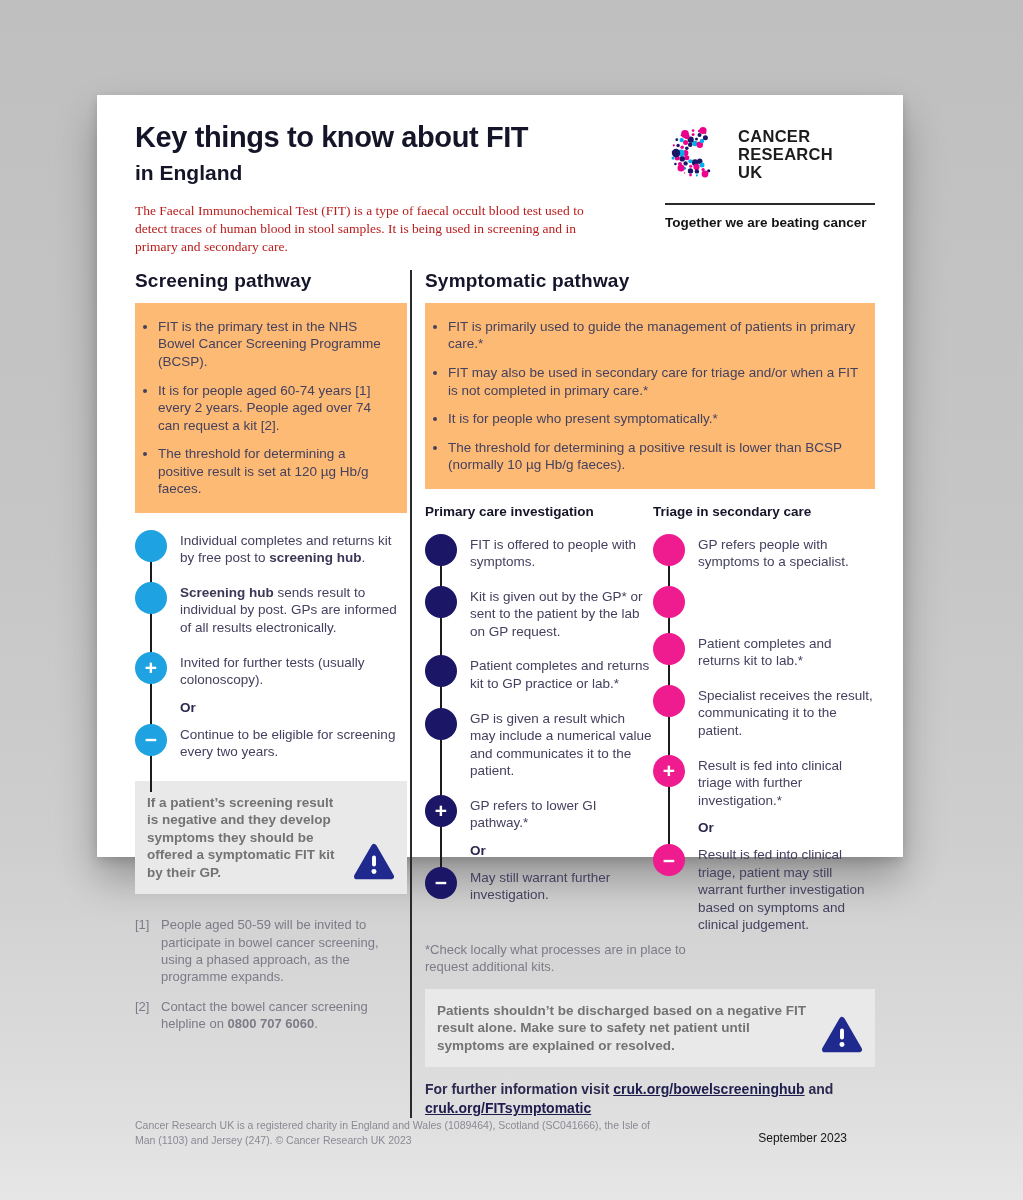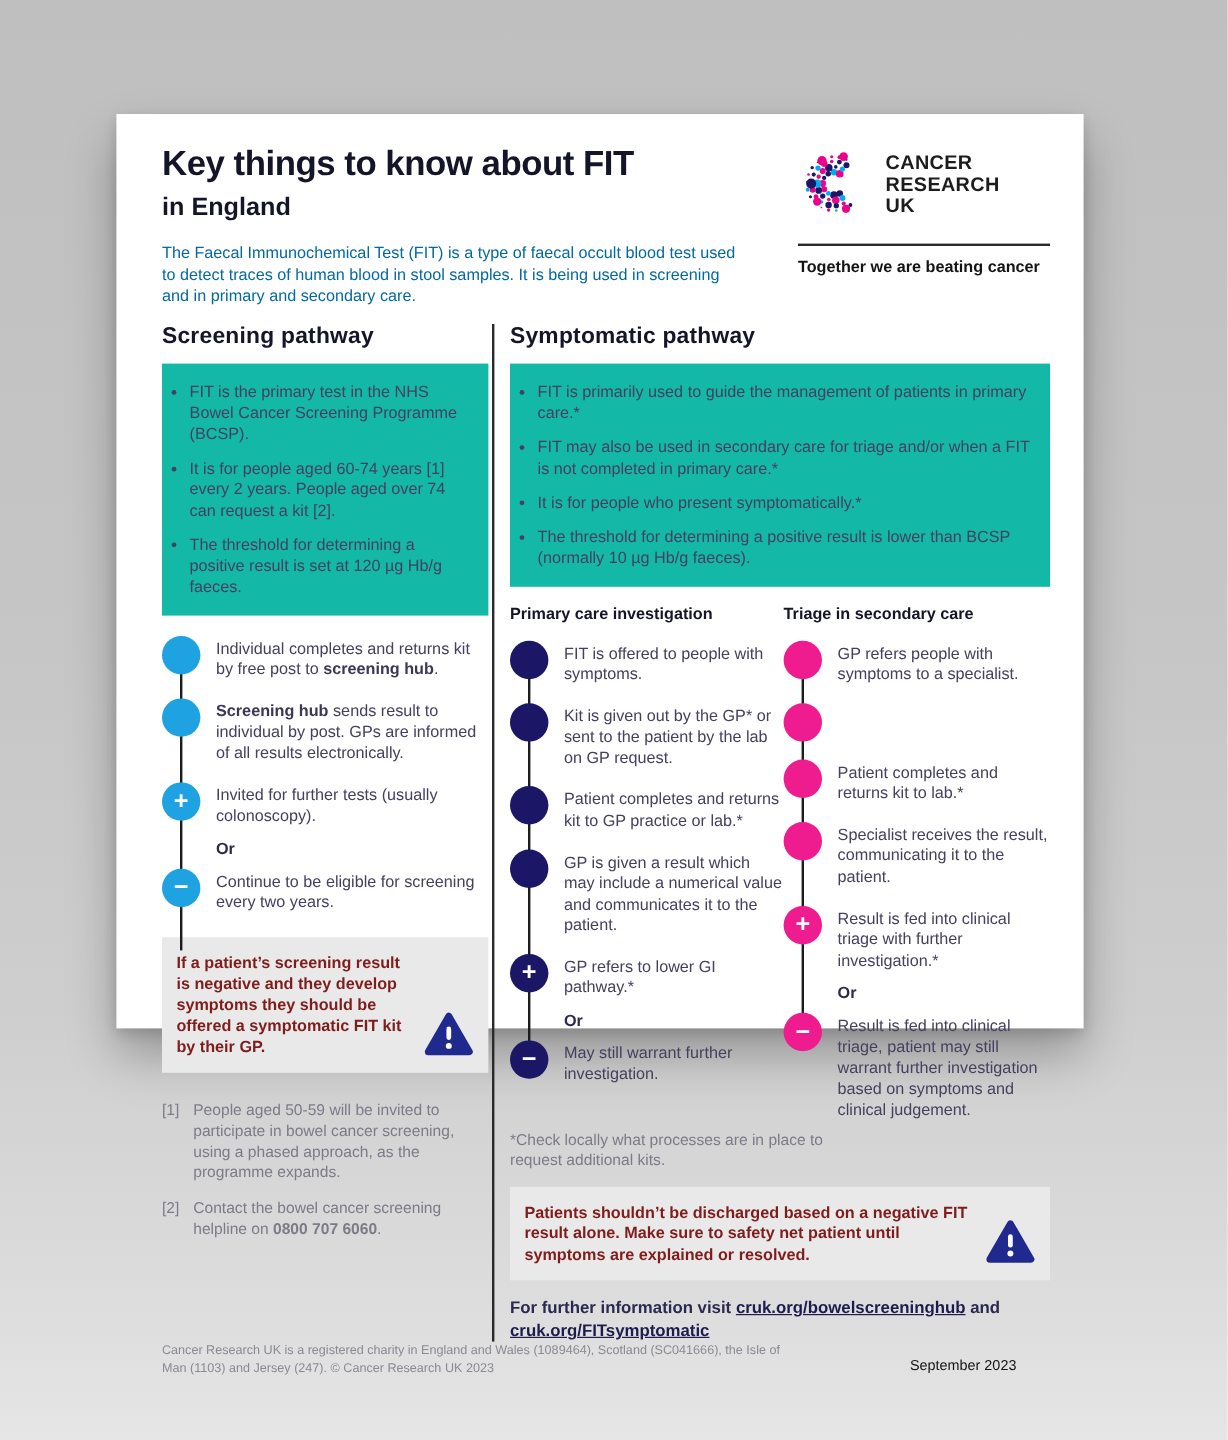--- a/index.html
+++ b/index.html
@@ -14,53 +14,53 @@
     background:#ffffff;box-sizing:border-box;
     padding:26px 28px 2px 38px;
     box-shadow:0 22px 38px rgba(0,0,0,.28), 0 4px 10px rgba(0,0,0,.15);
     display:flex;flex-direction:column;
   }
   
   .header{display:flex;justify-content:space-between;}
   .header-left{width:505px;}
   .title{font-size:29px;font-weight:bold;color:#15152a;margin:0 0 7px;letter-spacing:-.4px;}
   .subtitle{font-size:21px;font-weight:bold;color:#15152a;margin:0 0 17px;}
-  .intro{font-size:13.5px;line-height:1.33;color:#0369a1;margin:0;width:480px;}
+  .intro{font-size:13.5px;line-height:1.33;color:#b91c1c;margin:0;width:480px;font-family:Liberation Serif, serif;}
   .header-right{width:210px;flex:none;}
   .logo-row{display:flex;gap:9px;align-items:flex-start;}
   .logo-mark{width:64px;height:64px;flex:none;}
   .logo-text{font-size:16.5px;font-weight:bold;color:#1c1c1c;line-height:1.08;letter-spacing:.3px;padding-top:7px;}
   .logo-divider{border-top:2.5px solid #2a2a2a;margin:18px 0 9px;}
   .tagline{font-weight:bold;font-size:13.5px;color:#141414;line-height:1.3;}
   
   .columns{display:flex;margin-top:14px;flex:none;}
   .col-left{width:272px;flex:none;}
   .col-divider{width:2px;background:#2a2a2a;margin-left:3px;}
   .col-right{flex:1;padding-left:13px;min-width:0;}
   .pathway-heading{font-size:19px;font-weight:bold;color:#15152a;margin:0 0 11px;letter-spacing:.2px;}
-  .grey-box{background:#14b8a6;padding:15px 12px 13px 8px;}
+  .grey-box{background:#fdba74;padding:15px 12px 13px 8px;}
   .grey-box ul{margin:0;padding-left:15px;}
   .grey-box li{font-size:13.5px;color:#44415f;line-height:1.3;margin-bottom:11px;}
   .grey-box li:last-child{margin-bottom:2px;}
   
   .timeline{position:relative;margin-top:17px;}
   .tl-line{position:absolute;left:15px;top:16px;width:2px;background:#1c1c1c;}
   .step{display:flex;gap:13px;margin-bottom:15px;position:relative;}
   .step:last-child{margin-bottom:0;}
   .circle{width:32px;height:32px;border-radius:50%;flex:none;display:flex;align-items:center;justify-content:center;
           color:#fff;font-size:21px;font-weight:bold;line-height:1;position:relative;z-index:1;}
   .tl-blue  .circle{background:var(--light-blue);}
   .tl-navy  .circle{background:var(--navy);}
   .tl-pink  .circle{background:var(--pink);}
   .step-text{font-size:13.5px;color:#44415f;line-height:1.3;padding-top:2px;}
   .step-text .b{font-weight:bold;color:#3a3757;}
   .or-label{font-weight:bold;color:#2c2950;font-size:13.5px;margin:-4px 0 9px 45px;position:relative;z-index:1;}
   
   .warn-box{background:#e9e9e9;display:flex;gap:10px;padding:13px 12px;align-items:center;}
-  .warn-text{font-weight:bold;font-size:13.5px;color:#7f1d1d;line-height:1.3;flex:1;margin:0;}
+  .warn-text{font-weight:bold;font-size:13.5px;color:#737373;line-height:1.3;flex:1;margin:0;}
   .warn-icon{flex:none;align-self:flex-end;}
   .warn-icon svg{display:block;}
   .col-left .warn-box{margin-top:20px;}
   
   .footnotes{margin-top:22px;}
   .footnote{display:flex;font-size:13px;color:#7d7b88;line-height:1.33;margin-bottom:12px;}
   .fn-marker{flex:none;width:26px;}
   .fn-text .b{font-weight:bold;}
   
   .subcols{display:flex;margin-top:15px;}

